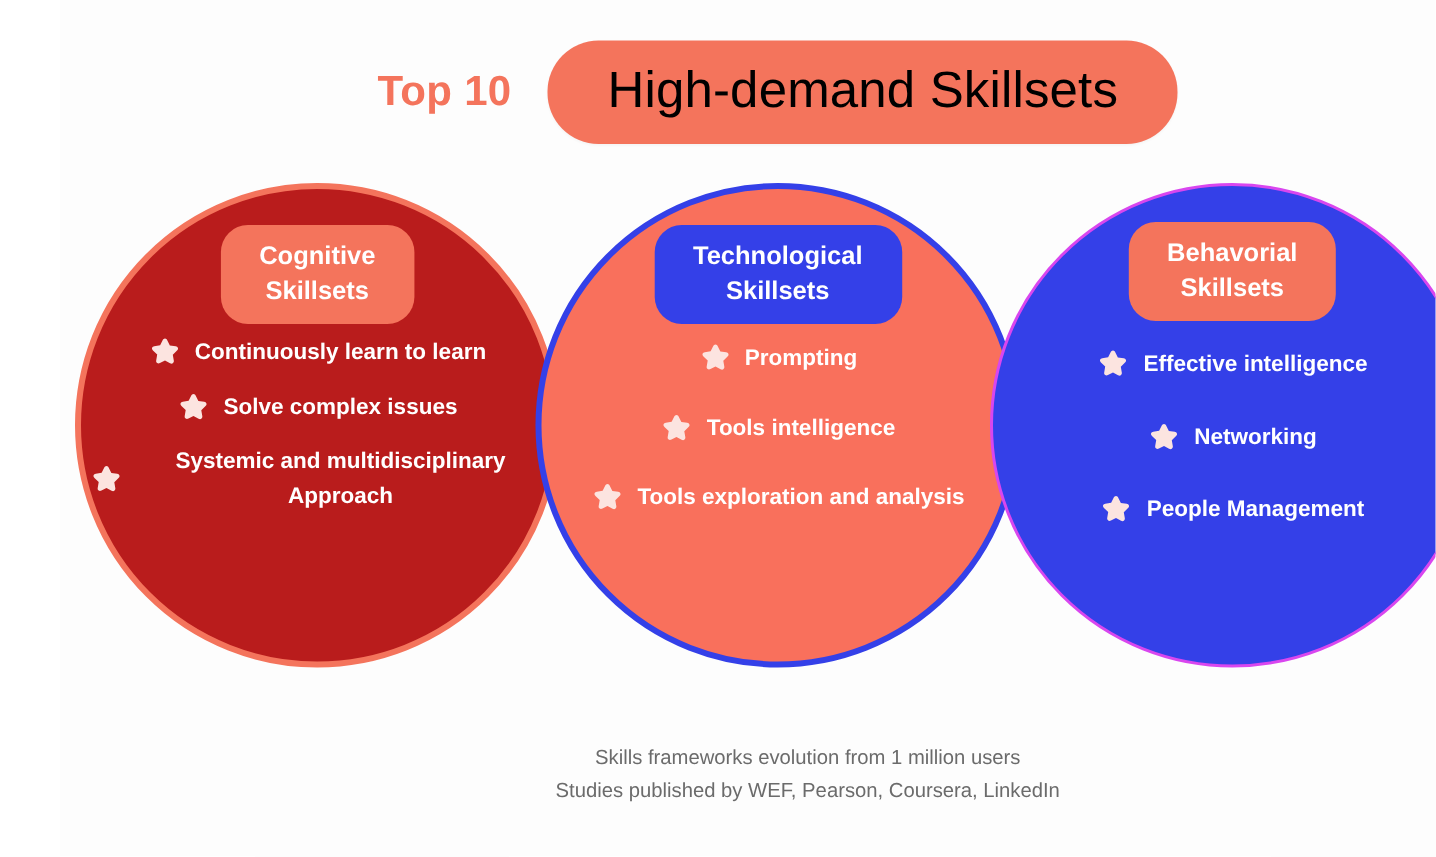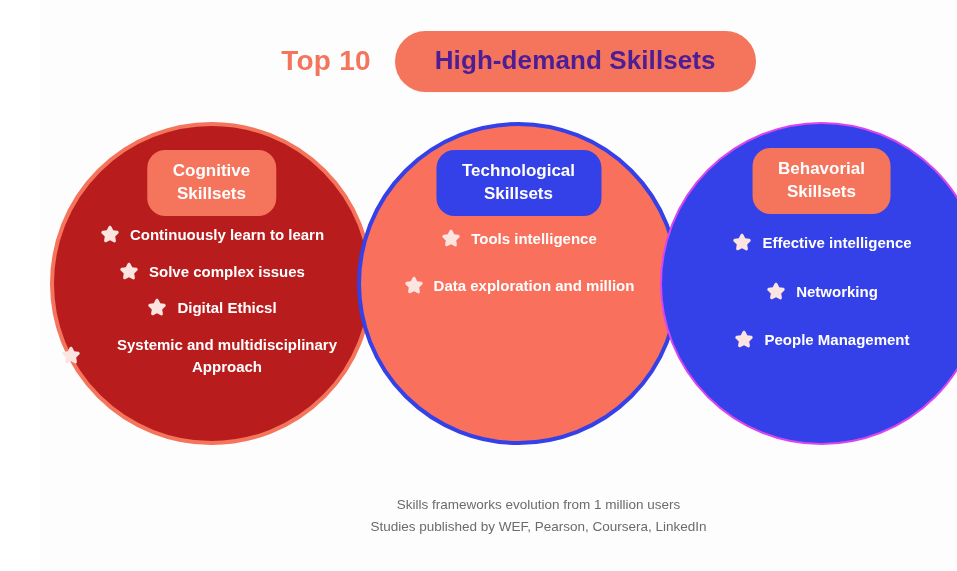--- a/index.html
+++ b/index.html
@@ -33,23 +33,23 @@
   }
   .top10 {
     font-size: 28px;
     font-weight: bold;
     color: #F4745C;
     letter-spacing: 0.2px;
     white-space: nowrap;
   }
   .header-pill {
     background: #F4745C;
-    color: #4c1d95;
-    font-size: 26px;
-    font-weight: bold;
+    color: #000000;
+    font-size: 34px;
+    font-weight: normal;
     border-radius: 34px;
     padding: 14px 40px 16px 40px;
     white-space: nowrap;
     letter-spacing: 0.1px;
     box-shadow: 0 1px 2px rgba(0,0,0,0.04);
   }
 
   
   .circle {
     position: absolute;
@@ -195,56 +195,56 @@
               </svg>
           </span>
           <span class="label">Solve complex issues</span>
         </div>
         <div class="skill-item">
           <span class="star">
             <svg viewBox="0 0 24 24">
                 <path d="M12 1.8c.85 0 1.3.55 1.63 1.22l1.9 3.85 4.25.62c.74.11 1.37.44 1.62 1.23.25.79-.12 1.39-.65 1.91l-3.08 3 .73 4.24c.13.74-.04 1.43-.71 1.92-.67.49-1.35.33-2.01-.02L12 17.76l-3.68 1.91c-.66.35-1.34.51-2.01.02-.67-.49-.84-1.18-.71-1.92l.73-4.24-3.08-3c-.53-.52-.9-1.12-.65-1.91.25-.79.88-1.12 1.62-1.23l4.25-.62 1.9-3.85C10.7 2.35 11.15 1.8 12 1.8z" fill="#FCE4E0"></path>
               </svg>
           </span>
-          <span class="label">Digital Ethicsl</span>
-        </div>
-        <div class="skill-item">
-          <span class="star">
-            <svg viewBox="0 0 24 24">
-                <path d="M12 1.8c.85 0 1.3.55 1.63 1.22l1.9 3.85 4.25.62c.74.11 1.37.44 1.62 1.23.25.79-.12 1.39-.65 1.91l-3.08 3 .73 4.24c.13.74-.04 1.43-.71 1.92-.67.49-1.35.33-2.01-.02L12 17.76l-3.68 1.91c-.66.35-1.34.51-2.01.02-.67-.49-.84-1.18-.71-1.92l.73-4.24-3.08-3c-.53-.52-.9-1.12-.65-1.91.25-.79.88-1.12 1.62-1.23l4.25-.62 1.9-3.85C10.7 2.35 11.15 1.8 12 1.8z" fill="#FCE4E0"></path>
-              </svg>
-          </span>
           <span class="label">Systemic and multidisciplinary Approach</span>
         </div>
       </div>
     </div>
   </div>
 
   <div class="circle circle-mid">
     <div class="circle-inner">
       <div class="cat-pill on-orange">
         <span class="ln">Technological</span>
         <span class="ln">Skillsets</span>
       </div>
       <div class="skill-list">
         <div class="skill-item">
           <span class="star">
             <svg viewBox="0 0 24 24">
                 <path d="M12 1.8c.85 0 1.3.55 1.63 1.22l1.9 3.85 4.25.62c.74.11 1.37.44 1.62 1.23.25.79-.12 1.39-.65 1.91l-3.08 3 .73 4.24c.13.74-.04 1.43-.71 1.92-.67.49-1.35.33-2.01-.02L12 17.76l-3.68 1.91c-.66.35-1.34.51-2.01.02-.67-.49-.84-1.18-.71-1.92l.73-4.24-3.08-3c-.53-.52-.9-1.12-.65-1.91.25-.79.88-1.12 1.62-1.23l4.25-.62 1.9-3.85C10.7 2.35 11.15 1.8 12 1.8z" fill="#FCE4E0"></path>
               </svg>
           </span>
+          <span class="label">Prompting</span>
+        </div>
+        <div class="skill-item">
+          <span class="star">
+            <svg viewBox="0 0 24 24">
+                <path d="M12 1.8c.85 0 1.3.55 1.63 1.22l1.9 3.85 4.25.62c.74.11 1.37.44 1.62 1.23.25.79-.12 1.39-.65 1.91l-3.08 3 .73 4.24c.13.74-.04 1.43-.71 1.92-.67.49-1.35.33-2.01-.02L12 17.76l-3.68 1.91c-.66.35-1.34.51-2.01.02-.67-.49-.84-1.18-.71-1.92l.73-4.24-3.08-3c-.53-.52-.9-1.12-.65-1.91.25-.79.88-1.12 1.62-1.23l4.25-.62 1.9-3.85C10.7 2.35 11.15 1.8 12 1.8z" fill="#FCE4E0"></path>
+              </svg>
+          </span>
           <span class="label">Tools intelligence</span>
         </div>
         <div class="skill-item">
           <span class="star">
             <svg viewBox="0 0 24 24">
                 <path d="M12 1.8c.85 0 1.3.55 1.63 1.22l1.9 3.85 4.25.62c.74.11 1.37.44 1.62 1.23.25.79-.12 1.39-.65 1.91l-3.08 3 .73 4.24c.13.74-.04 1.43-.71 1.92-.67.49-1.35.33-2.01-.02L12 17.76l-3.68 1.91c-.66.35-1.34.51-2.01.02-.67-.49-.84-1.18-.71-1.92l.73-4.24-3.08-3c-.53-.52-.9-1.12-.65-1.91.25-.79.88-1.12 1.62-1.23l4.25-.62 1.9-3.85C10.7 2.35 11.15 1.8 12 1.8z" fill="#FCE4E0"></path>
               </svg>
           </span>
-          <span class="label">Data exploration and million</span>
+          <span class="label">Tools exploration and analysis</span>
         </div>
       </div>
     </div>
   </div>
 
   <div class="circle circle-right">
     <div class="circle-inner">
       <div class="cat-pill on-blue">
         <span class="ln">Behavorial</span>
         <span class="ln">Skillsets</span>

